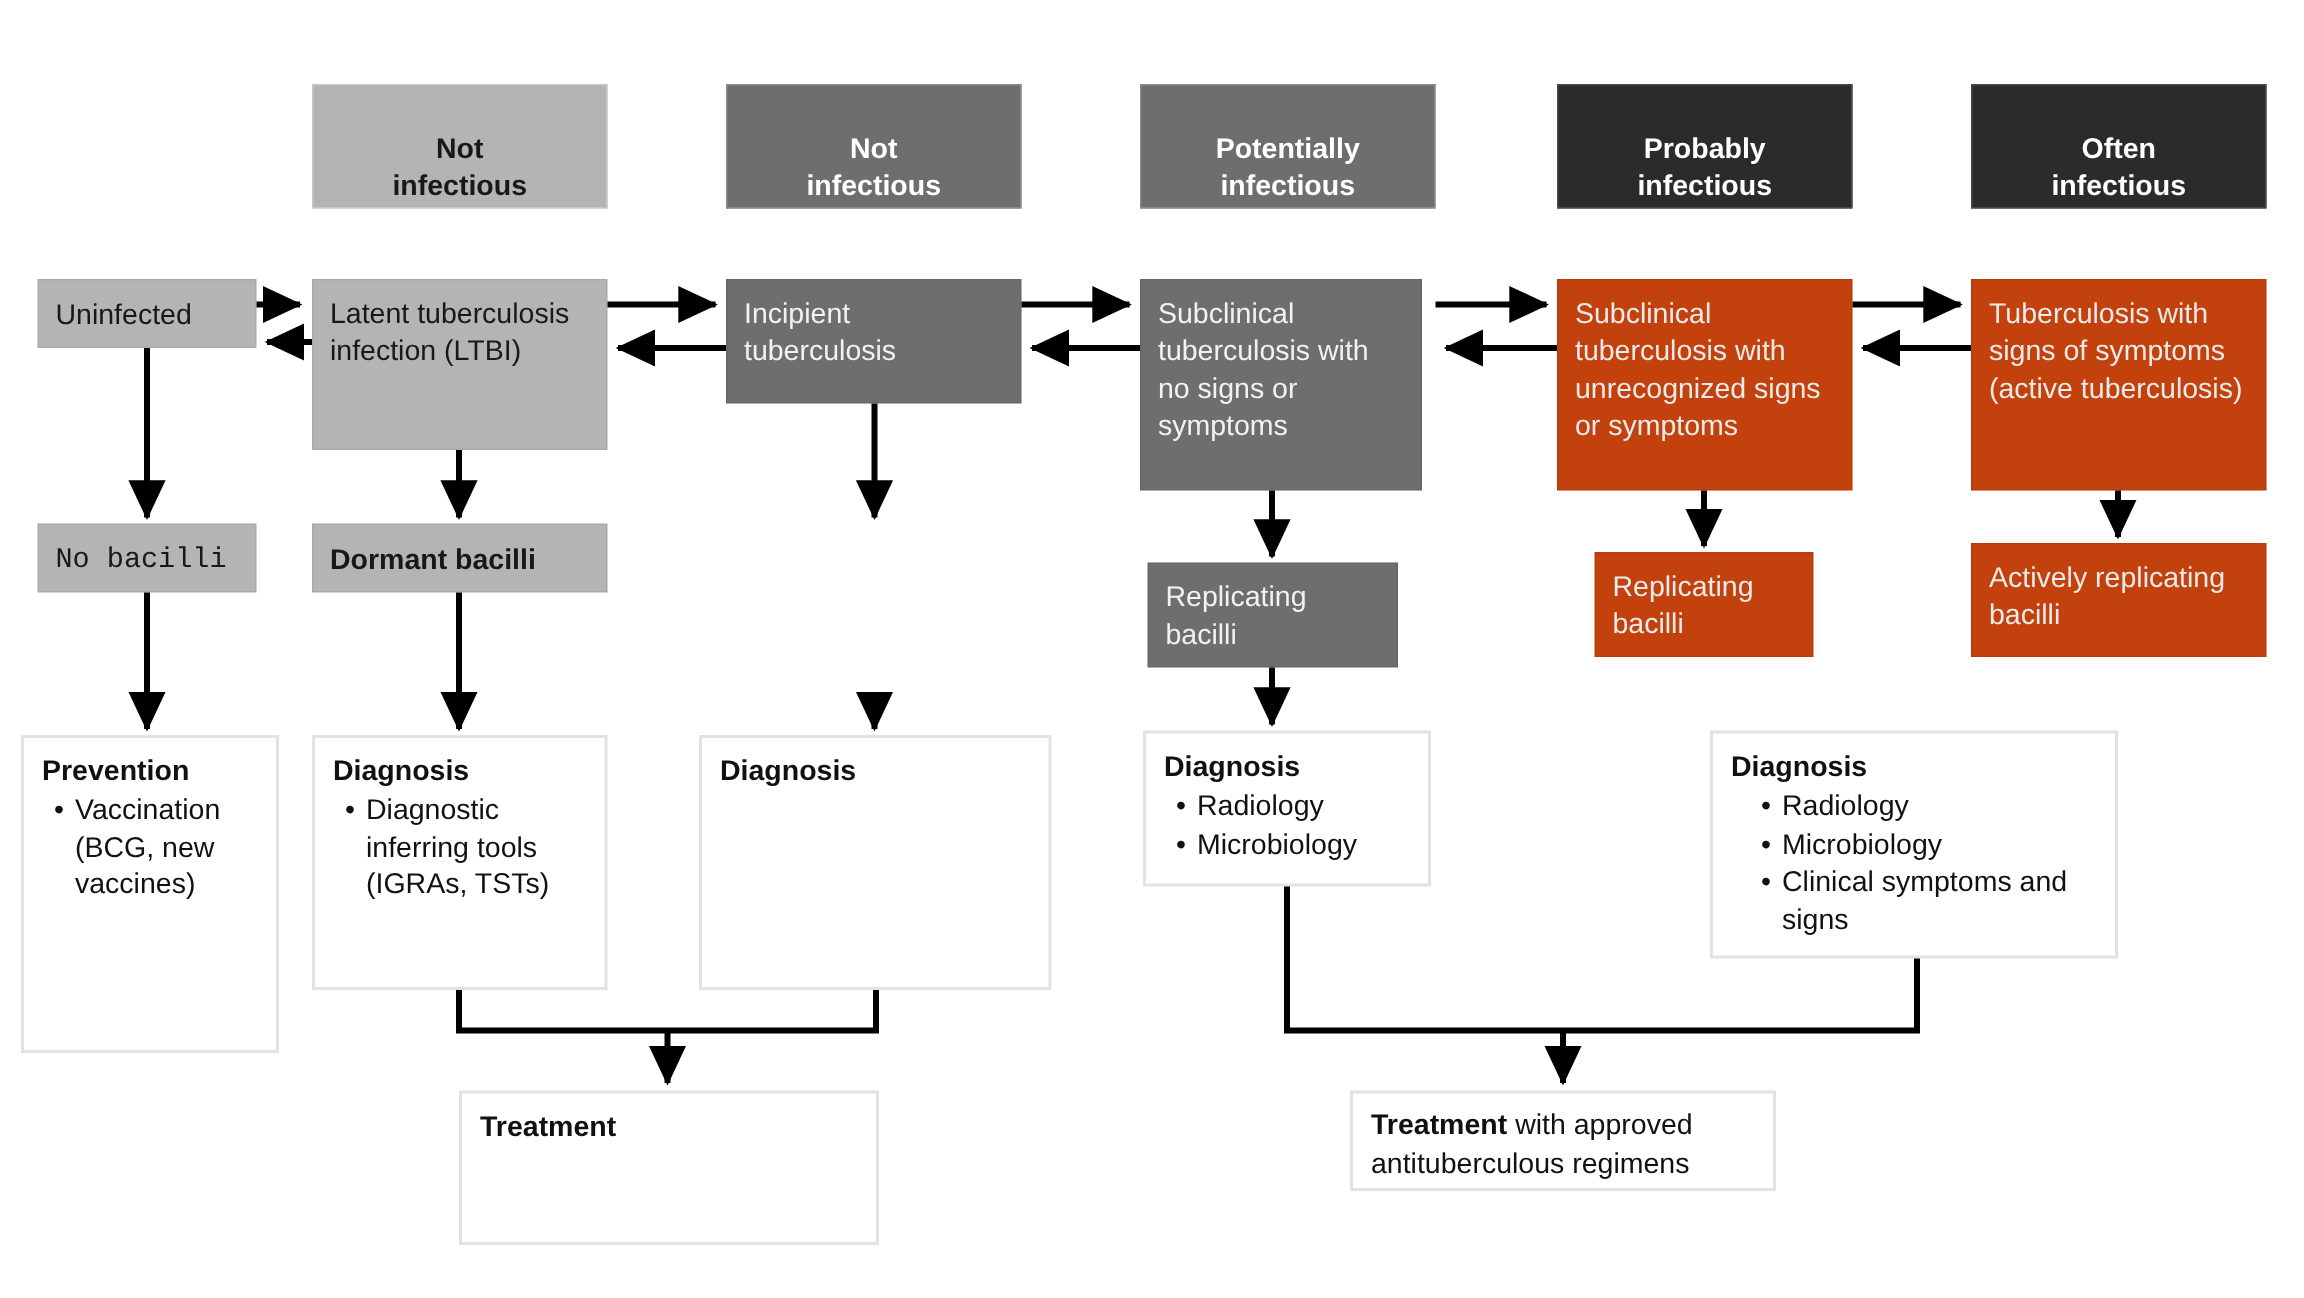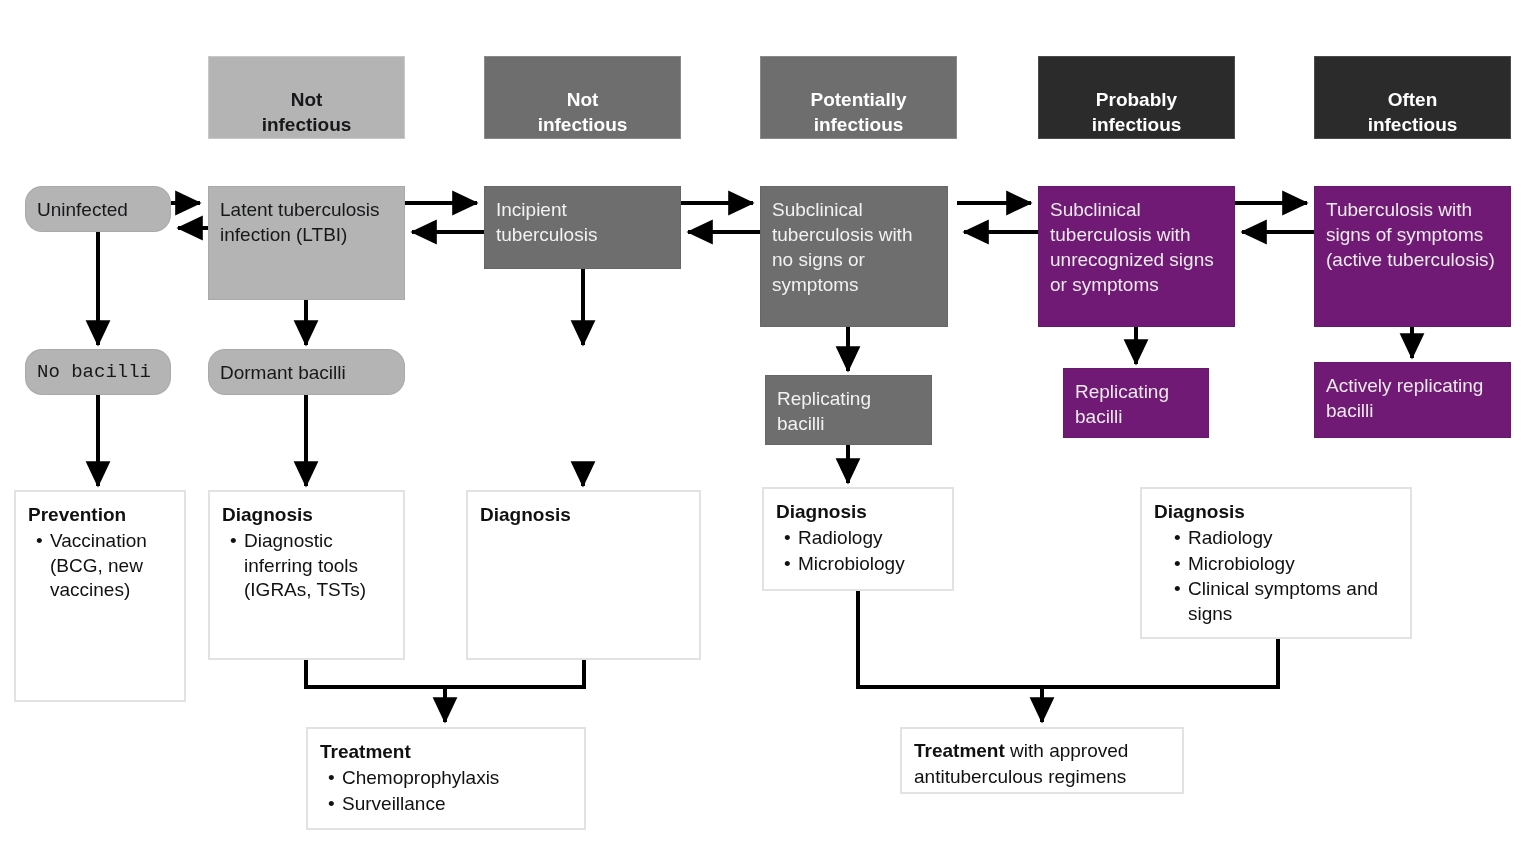--- a/index.html
+++ b/index.html
@@ -39,22 +39,22 @@
   .chip.dark  { background: #2b2b2b; color: #ffffff; border-color: #4a4a4a; }
 
   
   .state {
     display: block;
     padding: 10px 11px 8px 11px;
     border: 1px solid rgba(0,0,0,0.06);
   }
   .state.light { background: #b4b4b4; color: #17181a; }
   .state.mid   { background: #6e6e6e; color: #f2f2f2; }
-  .state.dark  { background: #701a75; color: #eaeaea; }
-  .state.vcenter { display: flex; align-items: center; border-radius: 17px; }
+  .state.dark  { background: #c2410c; color: #eaeaea; }
+  .state.vcenter { display: flex; align-items: flex-end; }
 
   
   .panel {
     background: #ffffff;
     border: 2px solid #e2e2e2;
     padding: 10px 12px 10px 12px;
     color: #111111;
   }
   .panel .ptitle {
     font-weight: bold;
@@ -154,21 +154,21 @@
   </div>
 
   <div class="box state dark" style="left:1314px; top:186px; width:197px; height:141px;">
     <span>Tuberculosis with signs of symptoms (active tuberculosis)</span>
   </div>
 
   <div class="box state light vcenter" style="left:25px; top:349px; width:146px; height:46px;font-family:Liberation Mono, monospace;">
     <span>No bacilli</span>
   </div>
 
-  <div class="box state light vcenter" style="left:208px; top:349px; width:197px; height:46px;">
+  <div class="box state light vcenter" style="left:208px; top:349px; width:197px; height:46px;font-weight:bold;">
     <span>Dormant bacilli</span>
   </div>
 
 
   <div class="box state mid" style="left:765px; top:375px; width:167px; height:70px;">
     <span>Replicating bacilli</span>
   </div>
 
   <div class="box state dark" style="left:1063px; top:368px; width:146px; height:70px;">
     <span>Replicating bacilli</span>
@@ -208,24 +208,20 @@
     <span class="ptitle">Diagnosis</span>
     <ul style="padding-left:34px;">
       <li>Radiology</li>
       <li>Microbiology</li>
       <li>Clinical symptoms and signs</li>
     </ul>
   </div>
 
   <div class="box panel" style="left:306px; top:727px; width:280px; height:103px;">
     <span class="ptitle">Treatment</span>
-    <ul>
-      <li>Chemoprophylaxis</li>
-      <li>Surveillance</li>
-    </ul>
   </div>
 
   <div class="box panel" style="left:900px; top:727px; width:284px; height:67px; padding-top:9px;">
     <span style="font-size:19px; line-height:1.3;"><span class="inline-title">Treatment</span><span> with approved antituberculous regimens</span></span>
   </div>
 
   <svg id="wires" viewBox="0 0 1536 865">
     <defs>
       <marker id="arw" markerWidth="7" markerHeight="7" refX="6.2" refY="3.5" orient="auto" markerUnits="strokeWidth">
         <path d="M0,0.4 L6.6,3.5 L0,6.6 z" fill="#000000"></path>

